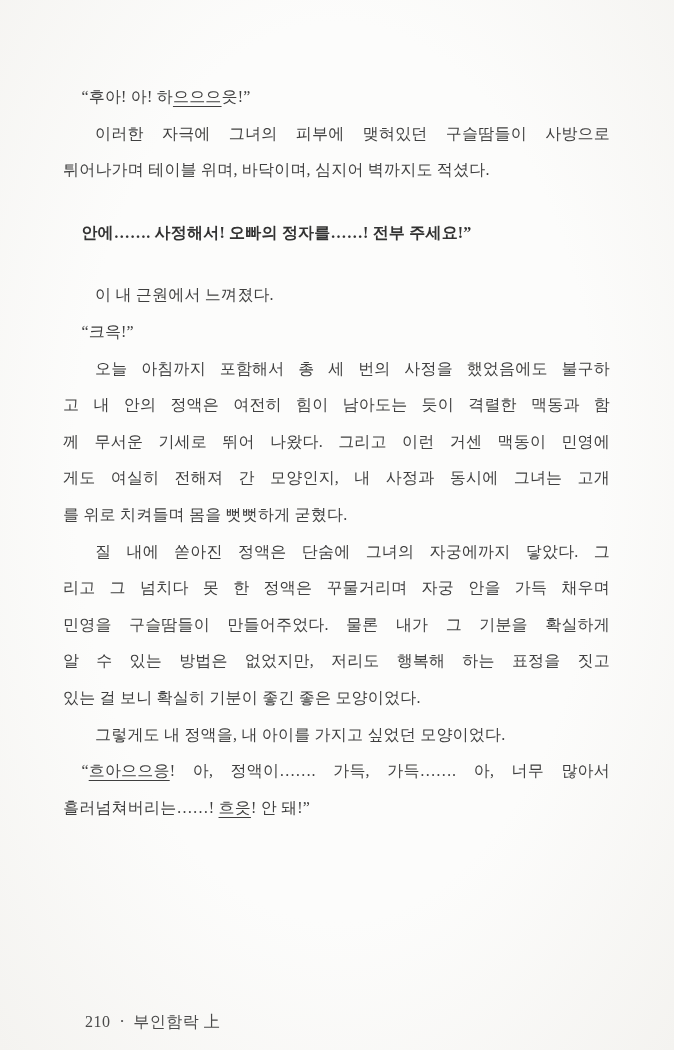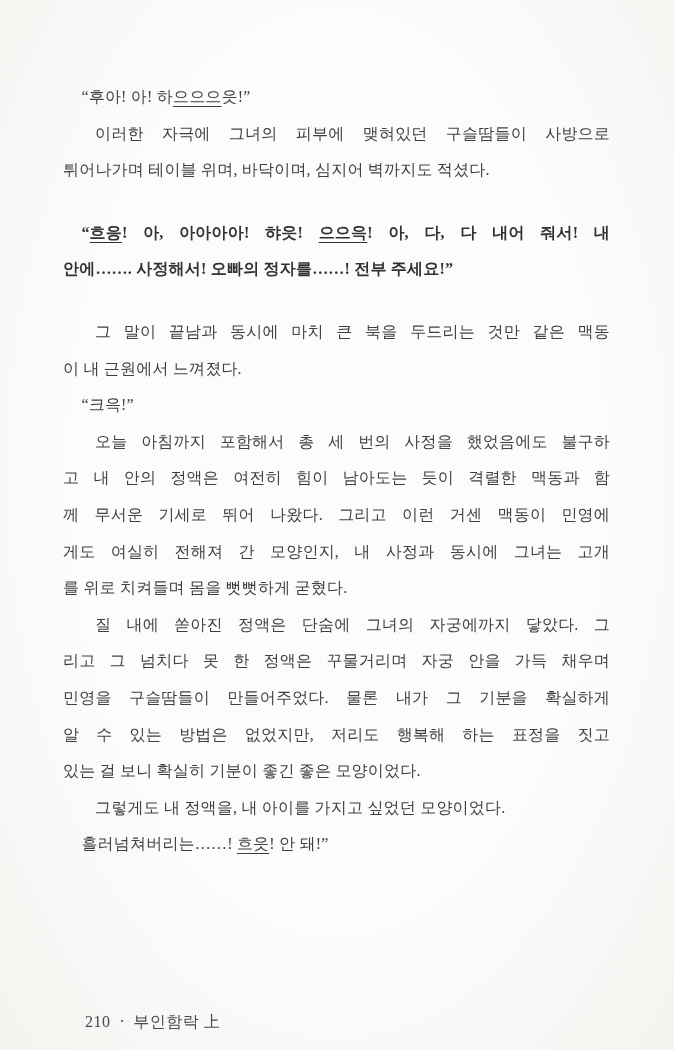--- a/index.html
+++ b/index.html
@@ -38,25 +38,23 @@
 
 <div class="text-block">
     <div class="para quoted">
       <div class="line"><span>“후아! 아! 하</span><span class="u">으으으</span><span>읏!”</span></div>
     </div>
     <div class="para">
       <div class="line just"><span>이러한 자극에 그녀의 피부에 맺혀있던 구슬땀들이 사방으로</span></div>
       <div class="line"><span>튀어나가며 테이블 위며, 바닥이며, 심지어 벽까지도 적셨다.</span></div>
     </div>
     <div class="para bold spaced quoted">
-      <div class="line just"><span>“</span><span class="u">흐응</span><span>! 아, 아아아아! 햐읏! </span><span class="u">으으윽</span><span>! 아, 다, 다 내어 줘서! 내</span></div>
       <div class="line"><span>안에……. 사정해서! 오빠의 정자를……! 전부 주세요!”</span></div>
     </div>
     <div class="para spaced">
-      <div class="line just"><span>그 말이 끝남과 동시에 마치 큰 북을 두드리는 것만 같은 맥동</span></div>
       <div class="line"><span>이 내 근원에서 느껴졌다.</span></div>
     </div>
     <div class="para quoted">
       <div class="line"><span>“크윽!”</span></div>
     </div>
     <div class="para">
       <div class="line just"><span>오늘 아침까지 포함해서 총 세 번의 사정을 했었음에도 불구하</span></div>
       <div class="line just"><span>고 내 안의 정액은 여전히 힘이 남아도는 듯이 격렬한 맥동과 함</span></div>
       <div class="line just"><span>께 무서운 기세로 뛰어 나왔다. 그리고 이런 거센 맥동이 민영에</span></div>
       <div class="line just"><span>게도 여실히 전해져 간 모양인지, 내 사정과 동시에 그녀는 고개</span></div>
@@ -66,19 +64,20 @@
       <div class="line just"><span>질 내에 쏟아진 정액은 단숨에 그녀의 자궁에까지 닿았다. 그</span></div>
       <div class="line just"><span>리고 그 넘치다 못 한 정액은 꾸물거리며 자궁 안을 가득 채우며</span></div>
       <div class="line just"><span>민영을 구슬땀들이 만들어주었다. 물론 내가 그 기분을 확실하게</span></div>
       <div class="line just"><span>알 수 있는 방법은 없었지만, 저리도 행복해 하는 표정을 짓고</span></div>
       <div class="line"><span>있는 걸 보니 확실히 기분이 좋긴 좋은 모양이었다.</span></div>
     </div>
     <div class="para">
       <div class="line"><span>그렇게도 내 정액을, 내 아이를 가지고 싶었던 모양이었다.</span></div>
     </div>
     <div class="para quoted">
+      <div class="line just"><span>“</span><span class="u">흐아으으응</span><span>! 아, 정액이……. 가득, 가득……. 아, 너무 많아서</span></div>
       <div class="line"><span>흘러넘쳐버리는……! </span><span class="u">흐읏</span><span>! 안 돼!”</span></div>
     </div>
   </div>
 
 <div class="footer">
   <span>210</span><span class="dot">•</span><span>부인함락 上</span>
 </div>
 
 </body></html>

